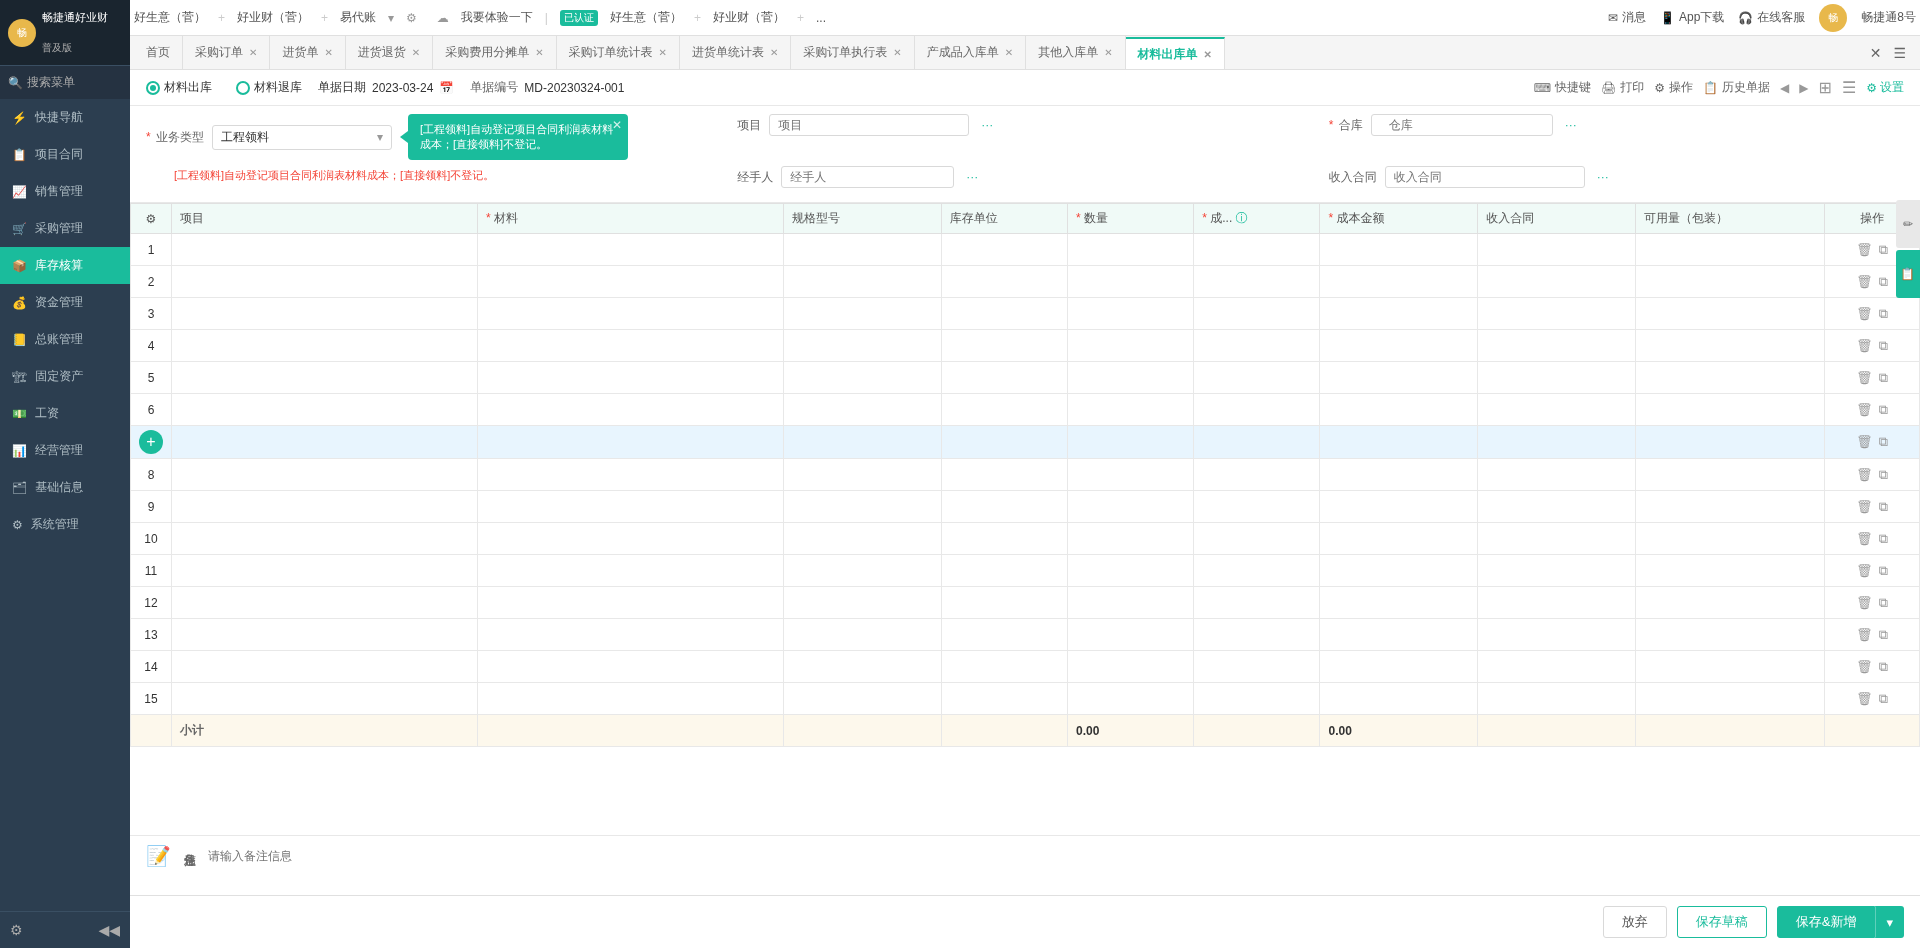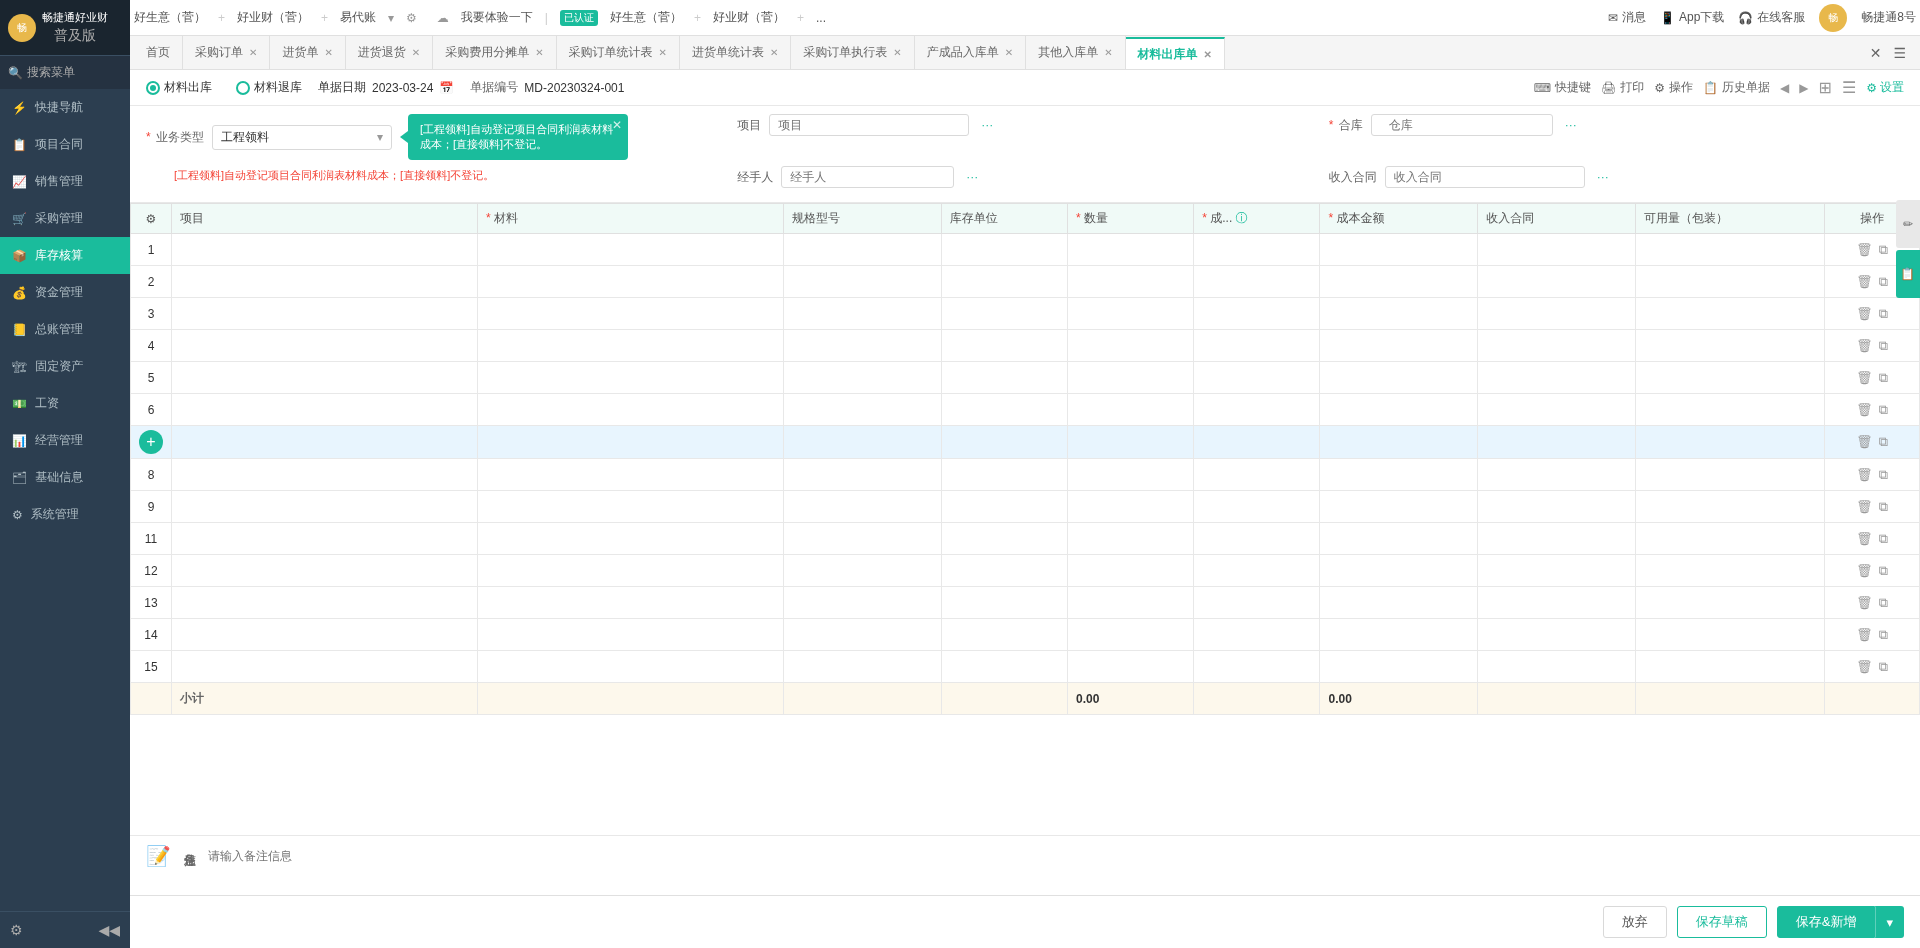--- a/index.html
+++ b/index.html
@@ -2,21 +2,21 @@
 <html><head>
   <meta charset="utf-8">
   <style>
     * { box-sizing: border-box; margin: 0; padding: 0; }
     body { font-family: "Microsoft YaHei", Arial, sans-serif; font-size: 12px; background: #f0f2f5; color: #333; height: 948px; overflow: hidden; display: flex; }
 
     
     .sidebar { width: 130px; background: #2c3e50; color: #ccc; display: flex; flex-direction: column; height: 948px; flex-shrink: 0; }
     .sidebar-logo { padding: 10px 8px; background: #1a252f; display: flex; align-items: center; gap: 6px; color: #fff; font-size: 11px; border-bottom: 1px solid #3a4f63; }
     .sidebar-logo-icon { width: 28px; height: 28px; background: #e8b84b; border-radius: 50%; display: flex; align-items: center; justify-content: center; color: #fff; font-size: 10px; flex-shrink: 0; }
-    .sidebar-version { font-size: 14px; color: #aaa; margin-top: 2px; text-align: center; }
+    .sidebar-version { font-size: 10px; color: #aaa; margin-top: 16px; }
     .sidebar-search { padding: 8px; background: #253241; display: flex; align-items: center; gap: 4px; color: #aaa; font-size: 12px; cursor: pointer; }
     .sidebar-nav { flex: 1; overflow-y: auto; }
     .sidebar-item { padding: 10px 12px; display: flex; align-items: center; gap: 8px; cursor: pointer; color: #b0bec5; font-size: 12px; }
     .sidebar-item.active { background: #1abc9c; color: #fff; }
     .sidebar-footer { padding: 10px; display: flex; justify-content: space-between; border-top: 1px solid #3a4f63; }
     .sidebar-footer-btn { color: #aaa; cursor: pointer; font-size: 14px; }
 
     
     .main { flex: 1; display: flex; flex-direction: column; height: 948px; overflow: hidden; }
 
@@ -551,20 +551,38 @@
               <td></td>
               <td></td>
               <td>
                 <div class="table-actions">
                   <span class="table-action-btn">🗑</span>
                   <span class="table-action-btn">⧉</span>
                 </div>
               </td>
             </tr>
           <tr>
+              <td class="row-num">10</td>
+              <td></td>
+              <td></td>
+              <td></td>
+              <td></td>
+              <td></td>
+              <td></td>
+              <td></td>
+              <td></td>
+              <td></td>
+              <td>
+                <div class="table-actions">
+                  <span class="table-action-btn">🗑</span>
+                  <span class="table-action-btn">⧉</span>
+                </div>
+              </td>
+            </tr>
+          <tr>
               <td class="row-num">11</td>
               <td></td>
               <td></td>
               <td></td>
               <td></td>
               <td></td>
               <td></td>
               <td></td>
               <td></td>
               <td></td>

